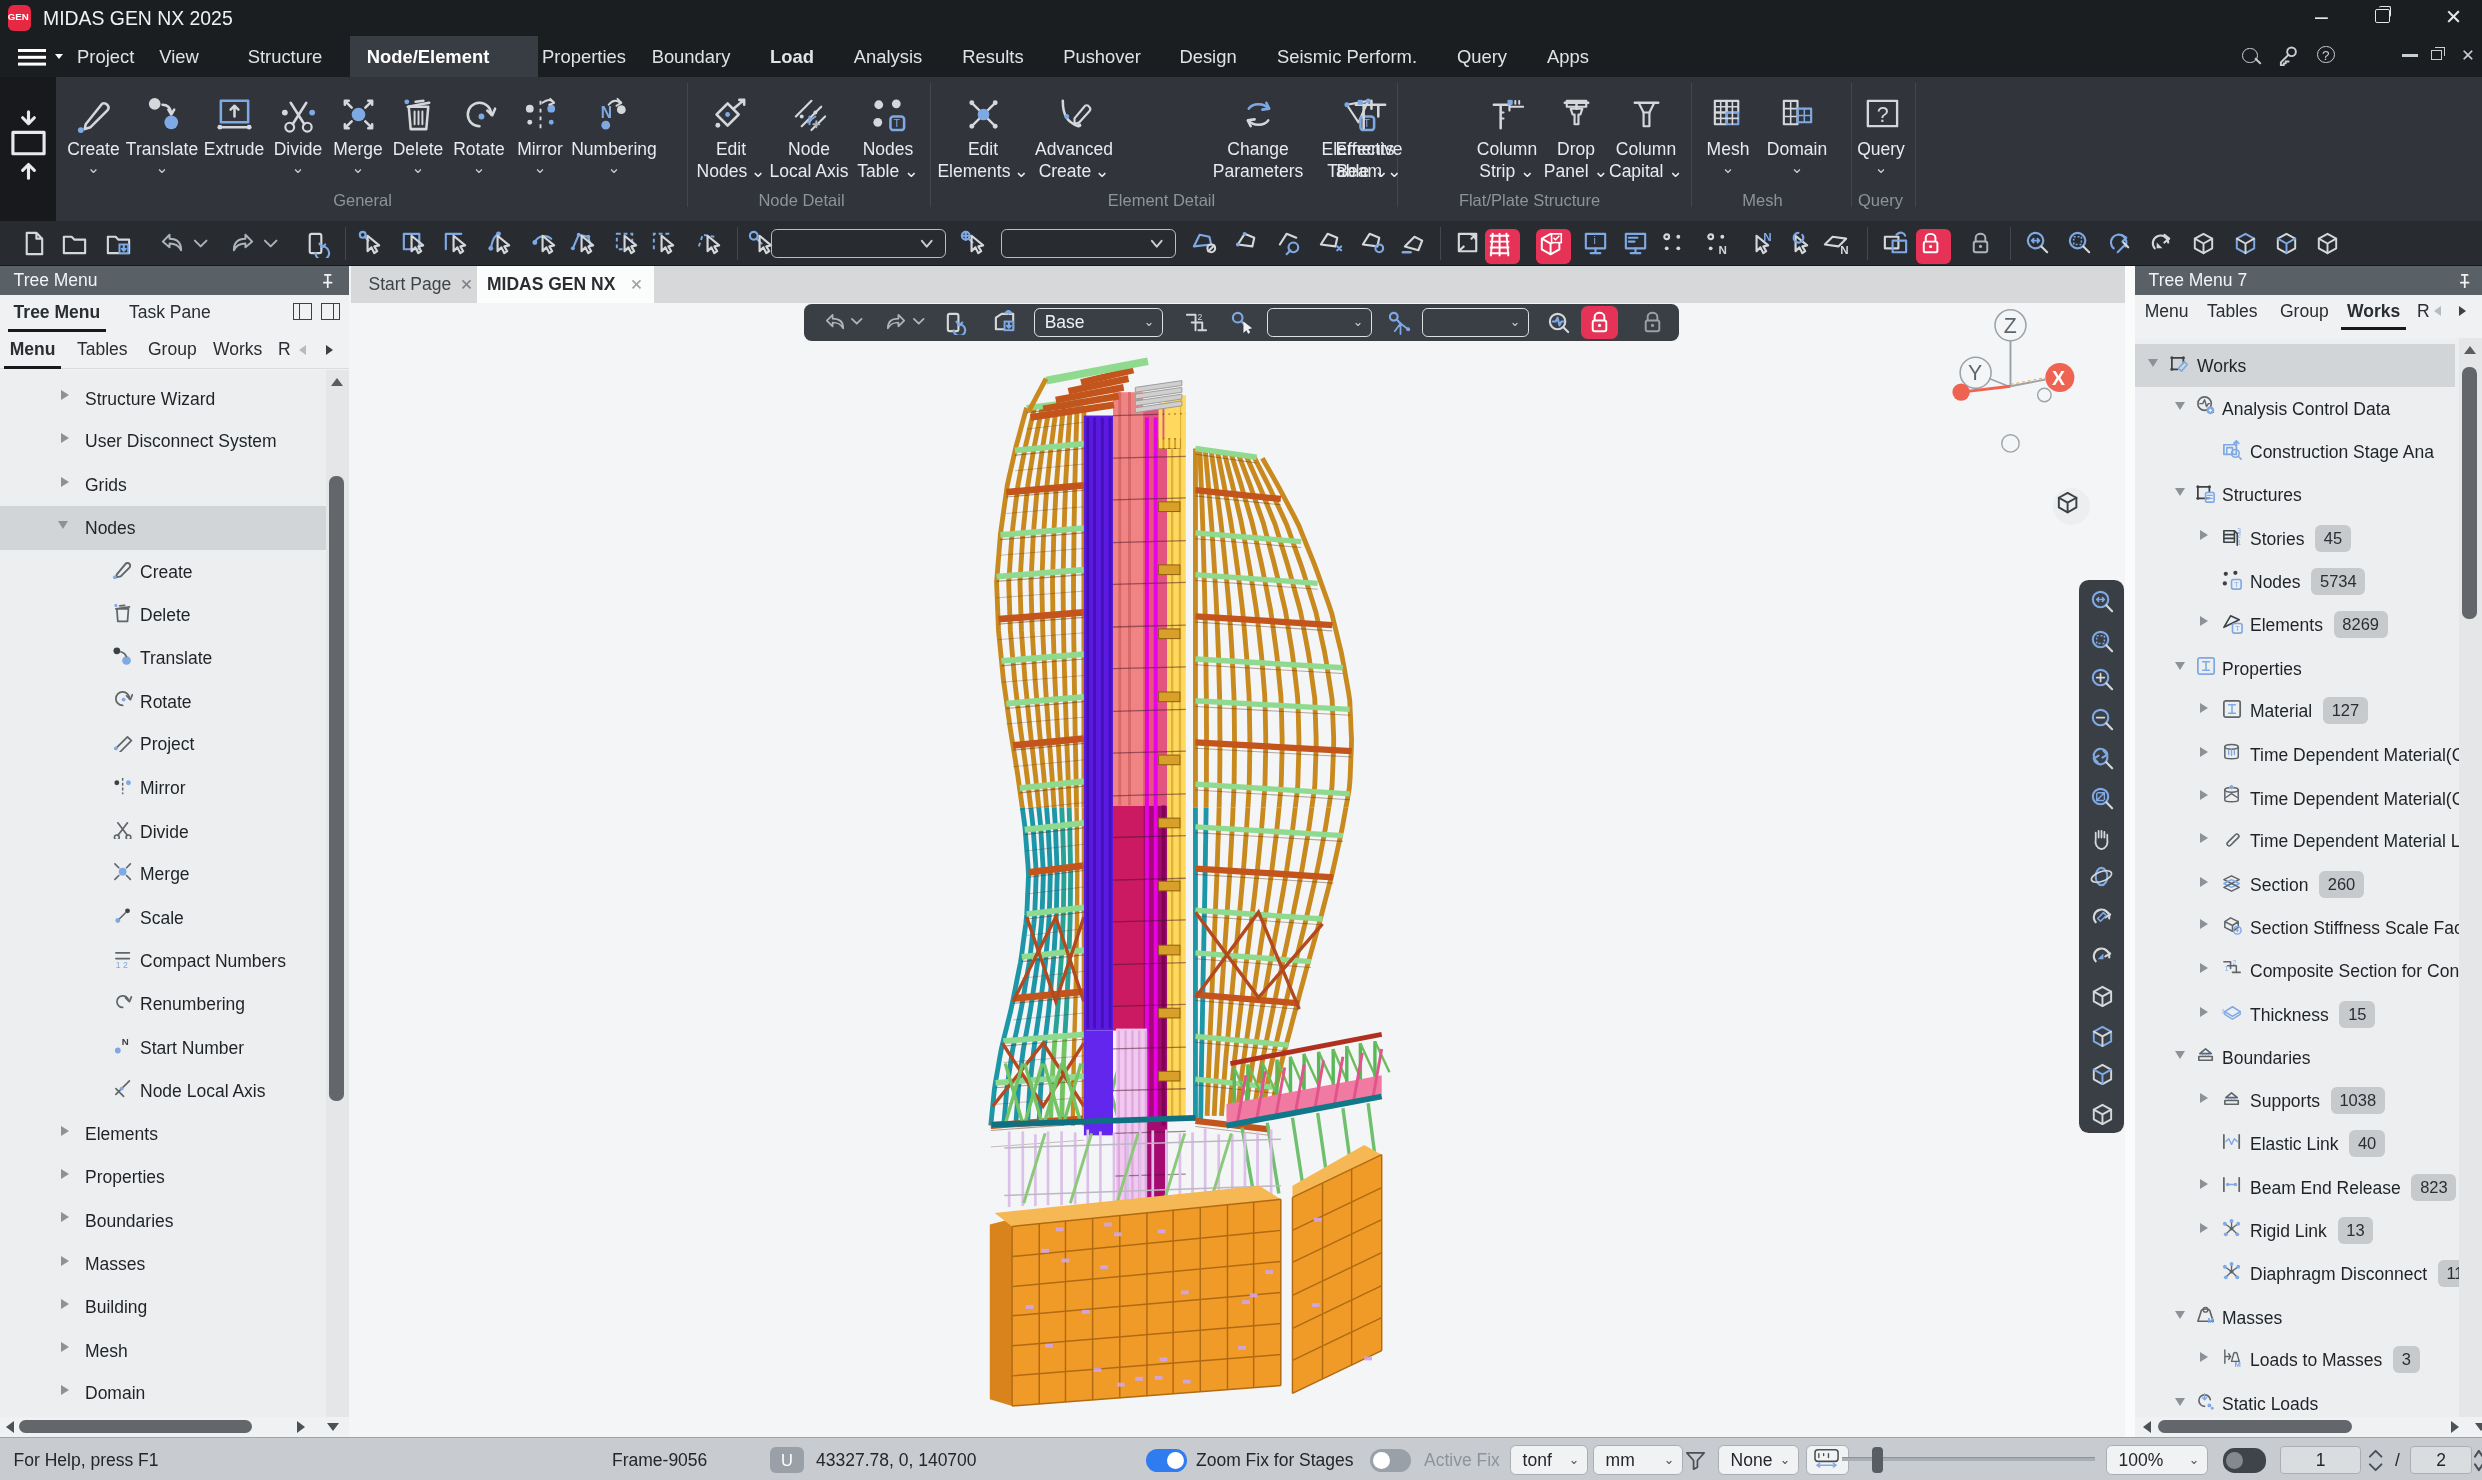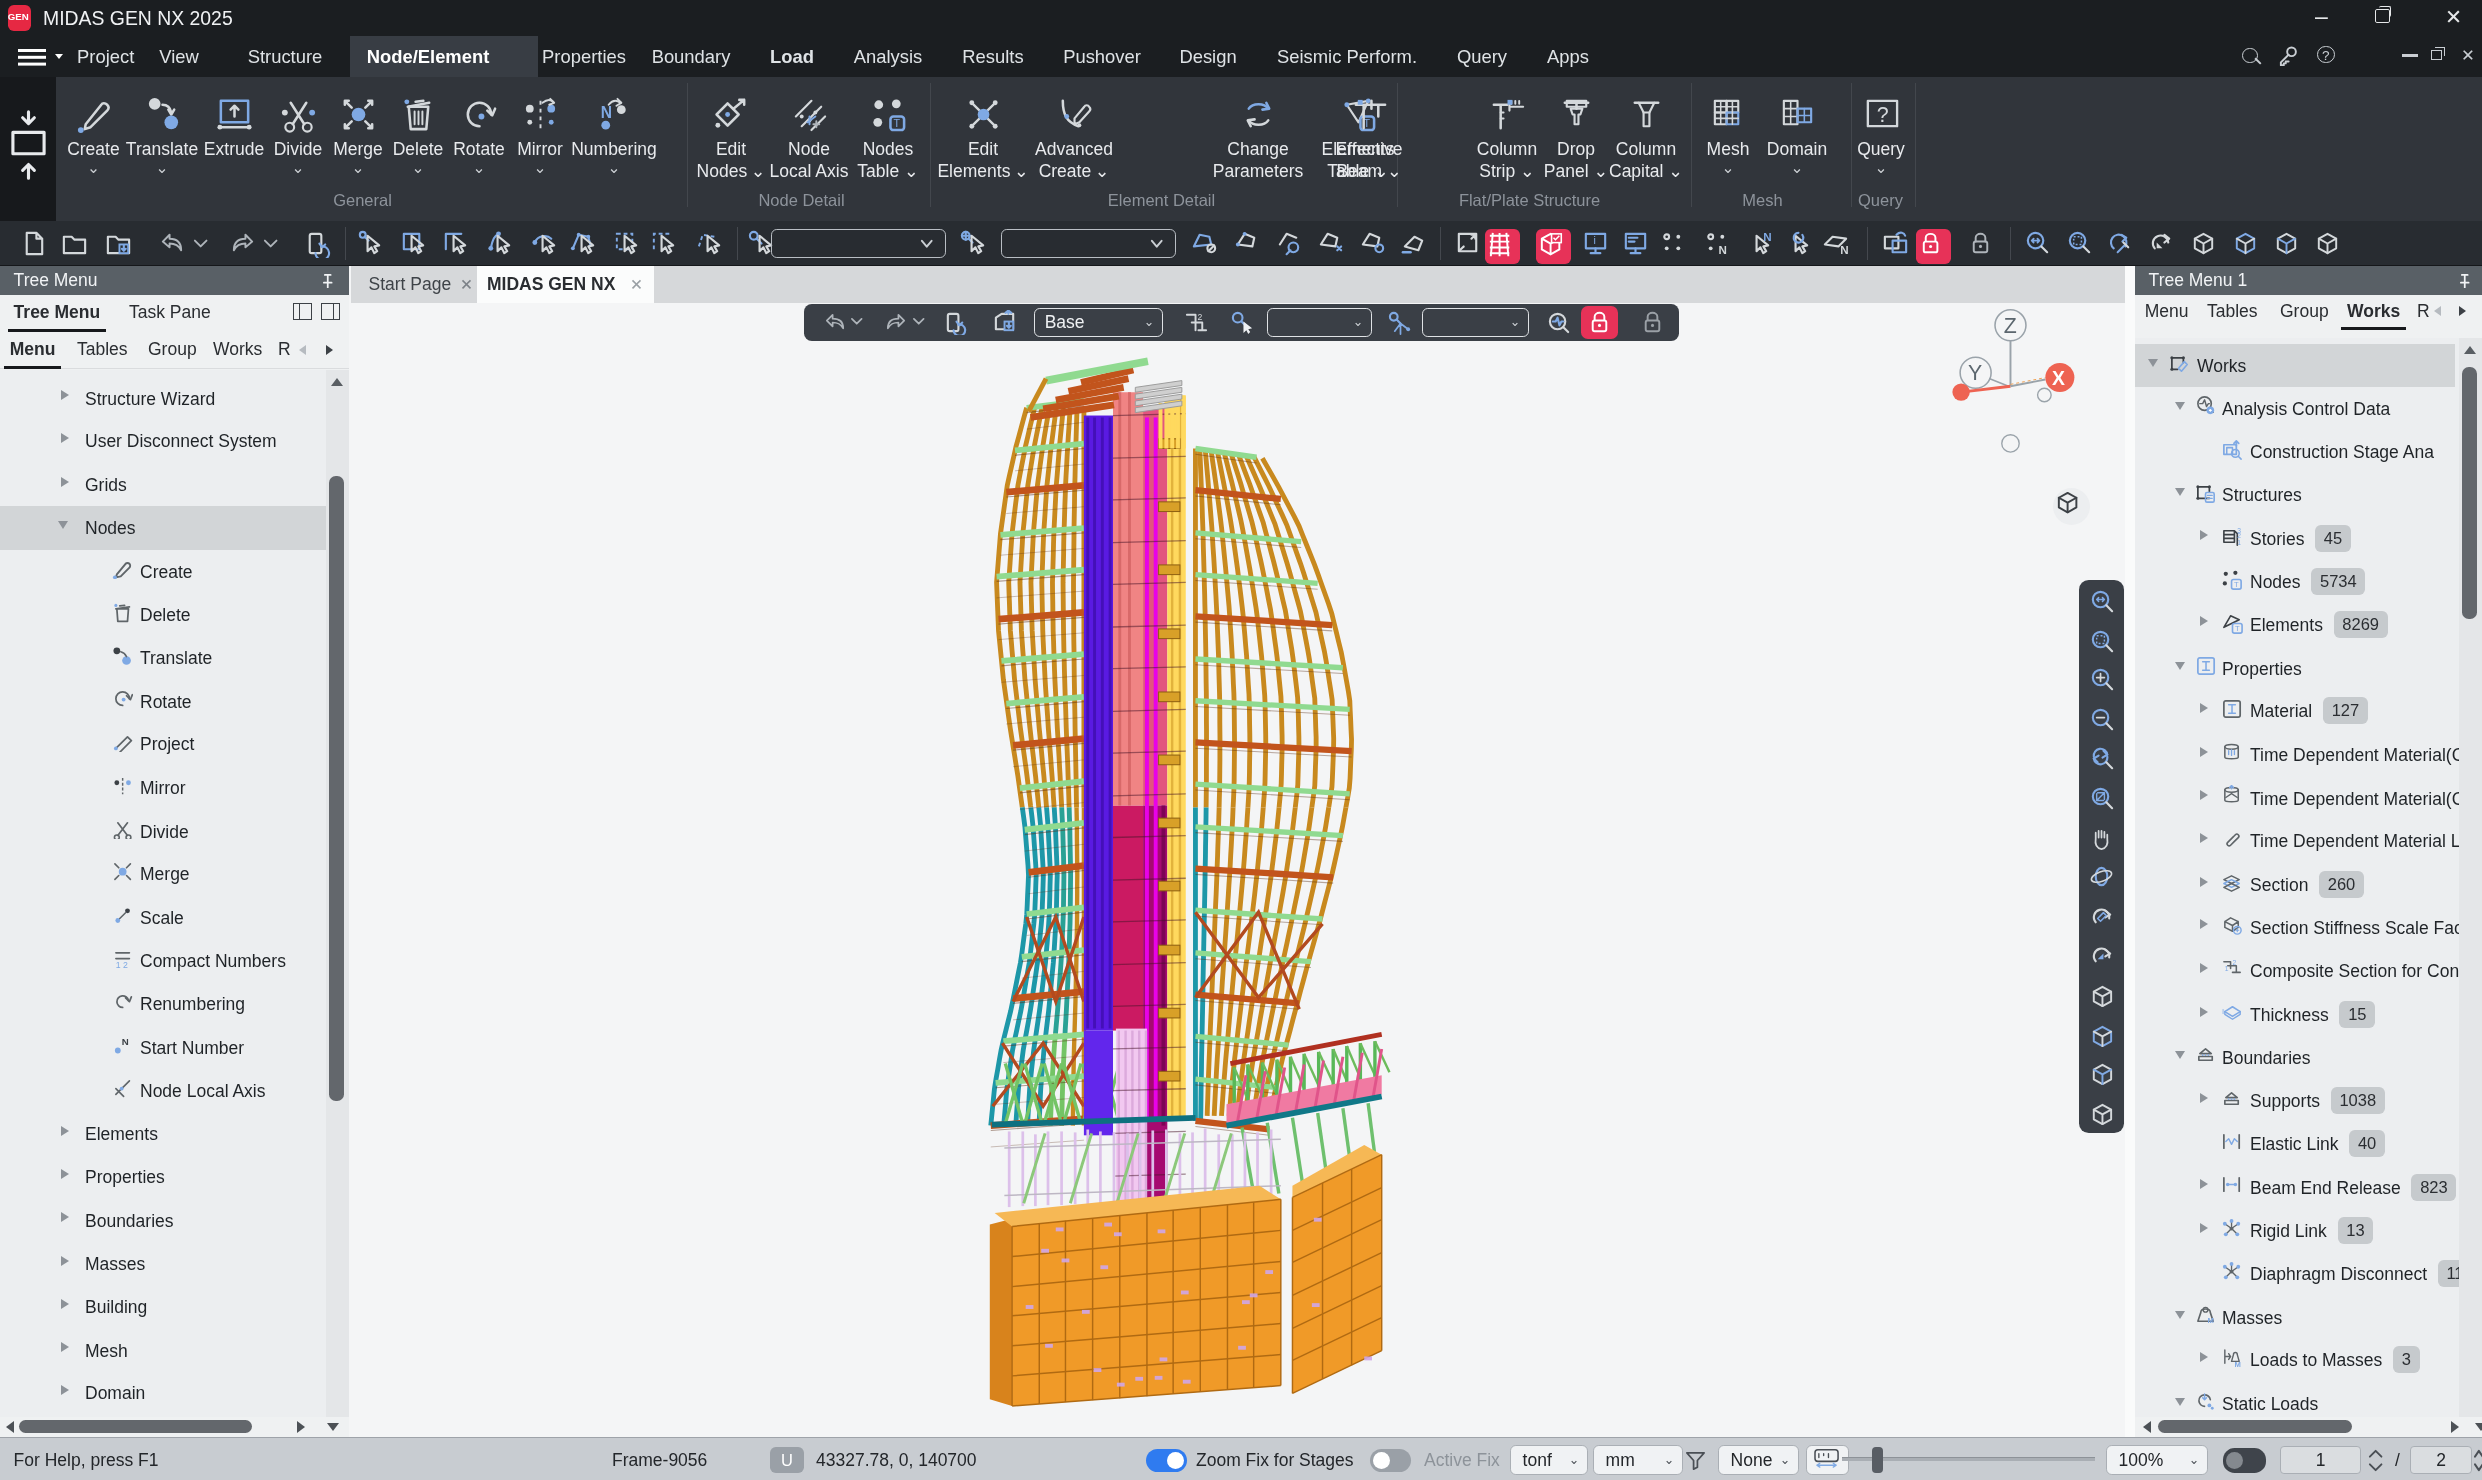--- a/index.html
+++ b/index.html
@@ -1199,21 +1199,21 @@
           <path d="M6 10 L15 5 L24 10 L24 20 L15 25 L6 20 Z" fill="none" stroke="#d4d8db" stroke-width="2" stroke-linecap="round" stroke-linejoin="round"></path>
           <path d="M6 10 L15 15 L24 10 M15 15 L15 25" fill="none" stroke="#7fa9e4" stroke-width="2" stroke-linecap="round" stroke-linejoin="round"></path>
         </svg></div>
       <div class="abs" style="left:8.7px;top:520px"><svg width="27" height="27" viewBox="0 0 28 28" xmlns="http://www.w3.org/2000/svg" style="">
           <path d="M6 10 L15 5 L24 10 L24 20 L15 25 L6 20 Z" fill="none" stroke="#d4d8db" stroke-width="2" stroke-linecap="round" stroke-linejoin="round"></path>
           <path d="M6 10 L15 15 L24 10 M15 15 L15 25" fill="none" stroke="#d4d8db" stroke-width="2" stroke-linecap="round" stroke-linejoin="round"></path>
         </svg></div>
     </div>
     <div class="abs" style="left:2125px;top:266px;width:9.7px;height:1171px;background:#fafbfb"></div>
     <div class="abs" style="left:2135px;top:266px;width:347px;height:1171px;background:#eff1f2">
-      <div class="phead" style="width:347px">Tree Menu 1</div>
+      <div class="phead" style="width:347px">Tree Menu 7</div>
       <div class="pin" style="left:322px"><svg width="15.5" height="15.5" viewBox="0 0 16 16" xmlns="http://www.w3.org/2000/svg" style="">
           <path d="M8 2 L8 10 M5 2 L11 2 M4 10 L12 10 M8 10 L8 15" fill="none" stroke="#f1f3f5" stroke-width="1.8" stroke-linecap="round" stroke-linejoin="round"></path>
         </svg></div>
       <div class="ptabs" style="top:29px;width:347px;height:35px">
         <div class="ptab" style="left:9.7px;top:0;height:35px;line-height:33px">Menu</div>
         <div class="ptab" style="left:72px;top:0;height:35px;line-height:33px">Tables</div>
         <div class="ptab" style="left:145px;top:0;height:35px;line-height:33px">Group</div>
         <div class="ptab sel" style="left:212px;top:0;height:35px;line-height:33px">Works</div>
         <div class="ptab" style="left:282px;top:0;height:35px;line-height:33px">R</div>
         <div class="abs" style="left:299px;top:10.7px;width:0;height:0;border-right:7.8px solid #b6bbc0;border-top:5.8px solid transparent;border-bottom:5.8px solid transparent"></div>

